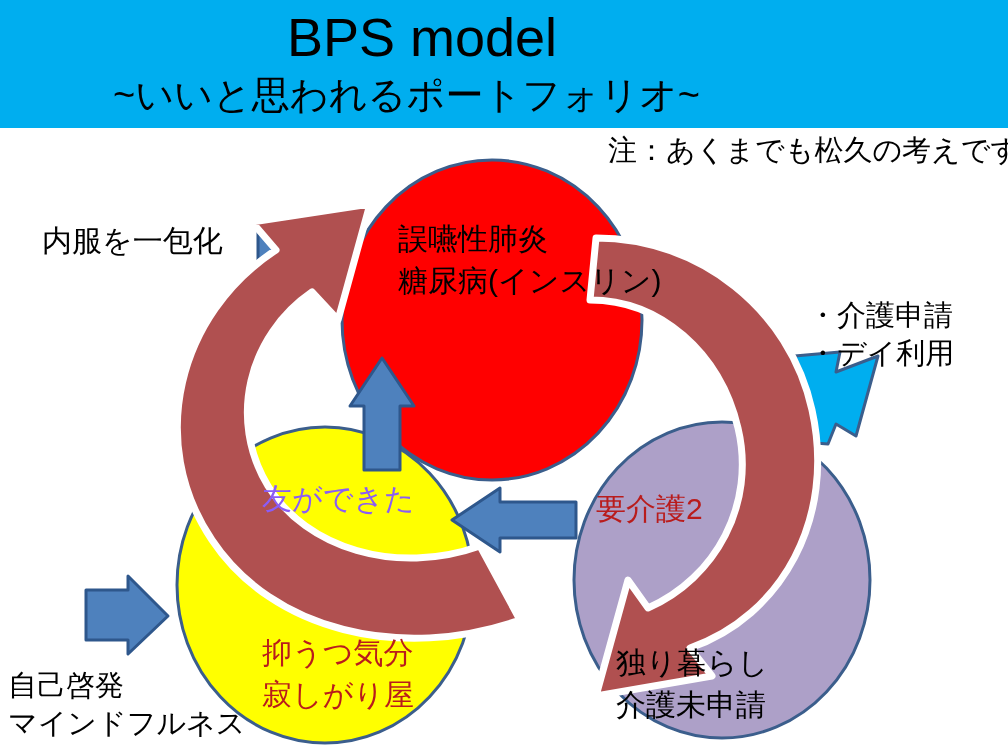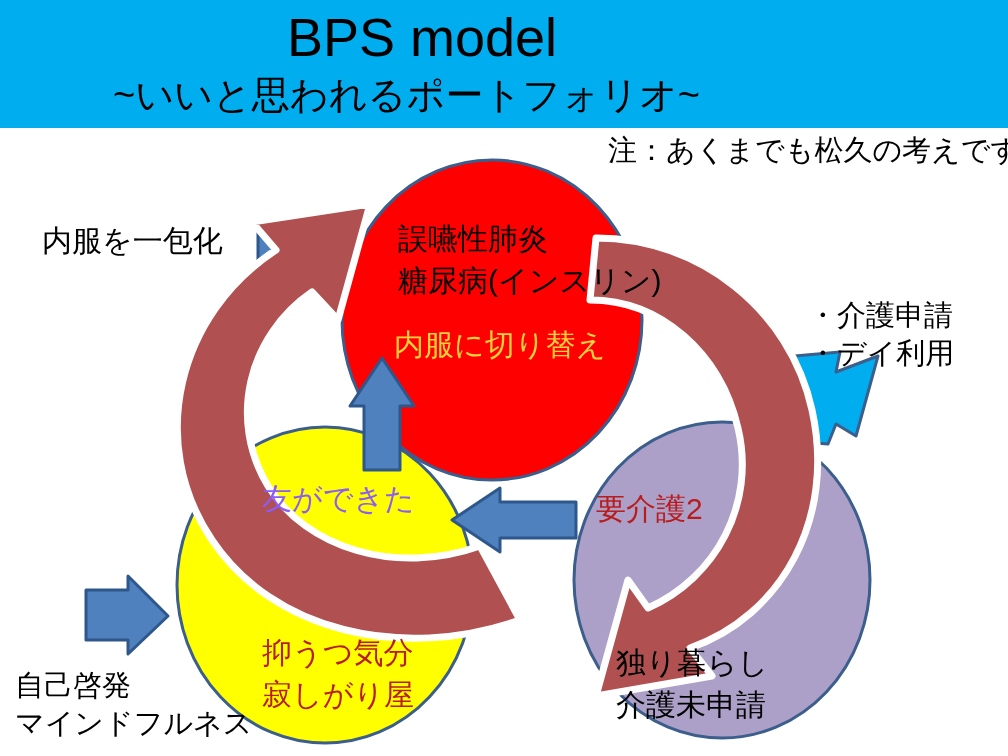--- a/index.html
+++ b/index.html
@@ -85,21 +85,20 @@
     margin-top: 24px;
   }
   .label-bottom-left {
     position: absolute;
     left: 8px;
     top: 666px;
     font-size: 29px;
     line-height: 38px;
     color: #000000;
     white-space: nowrap;
-    margin-left: 7px;
   }
 
   
   #diagram {
     position: absolute;
     left: 0;
     top: 0;
     width: 1008px;
     height: 756px;
   }
@@ -202,21 +201,20 @@
 
     <g>
       <path d="M 576,502 L 500,502 L 500,488 L 452,520 L 500,552 L 500,538 L 576,538 Z" fill="#4E81BD" stroke="#2E578C" stroke-width="3" stroke-linejoin="round"></path>
     </g>
   </svg>
 
   <div class="circ-text t-red-black">
     <div>誤嚥性肺炎</div>
     <div>糖尿病(インスリン)</div>
   </div>
-  <div class="circ-text t-red-yellow">内服に切り替え</div>
 
   <div class="circ-text t-yellow-red">
     <div>友ができた</div>
   </div>
   <div class="circ-text t-yellow-black">
     <div>抑うつ気分</div>
     <div>寂しがり屋</div>
   </div>
 
   <div class="circ-text t-purple-red">

